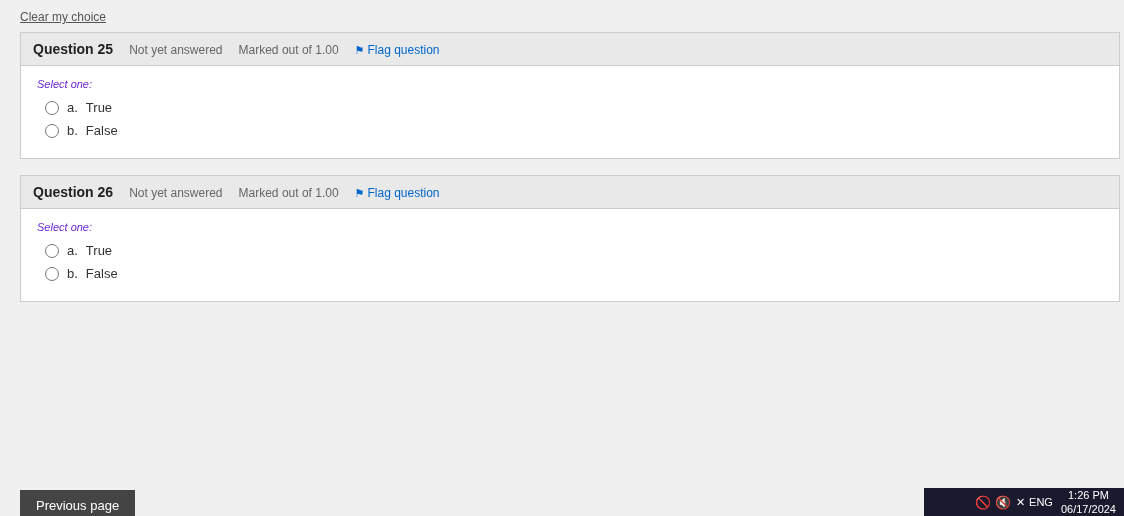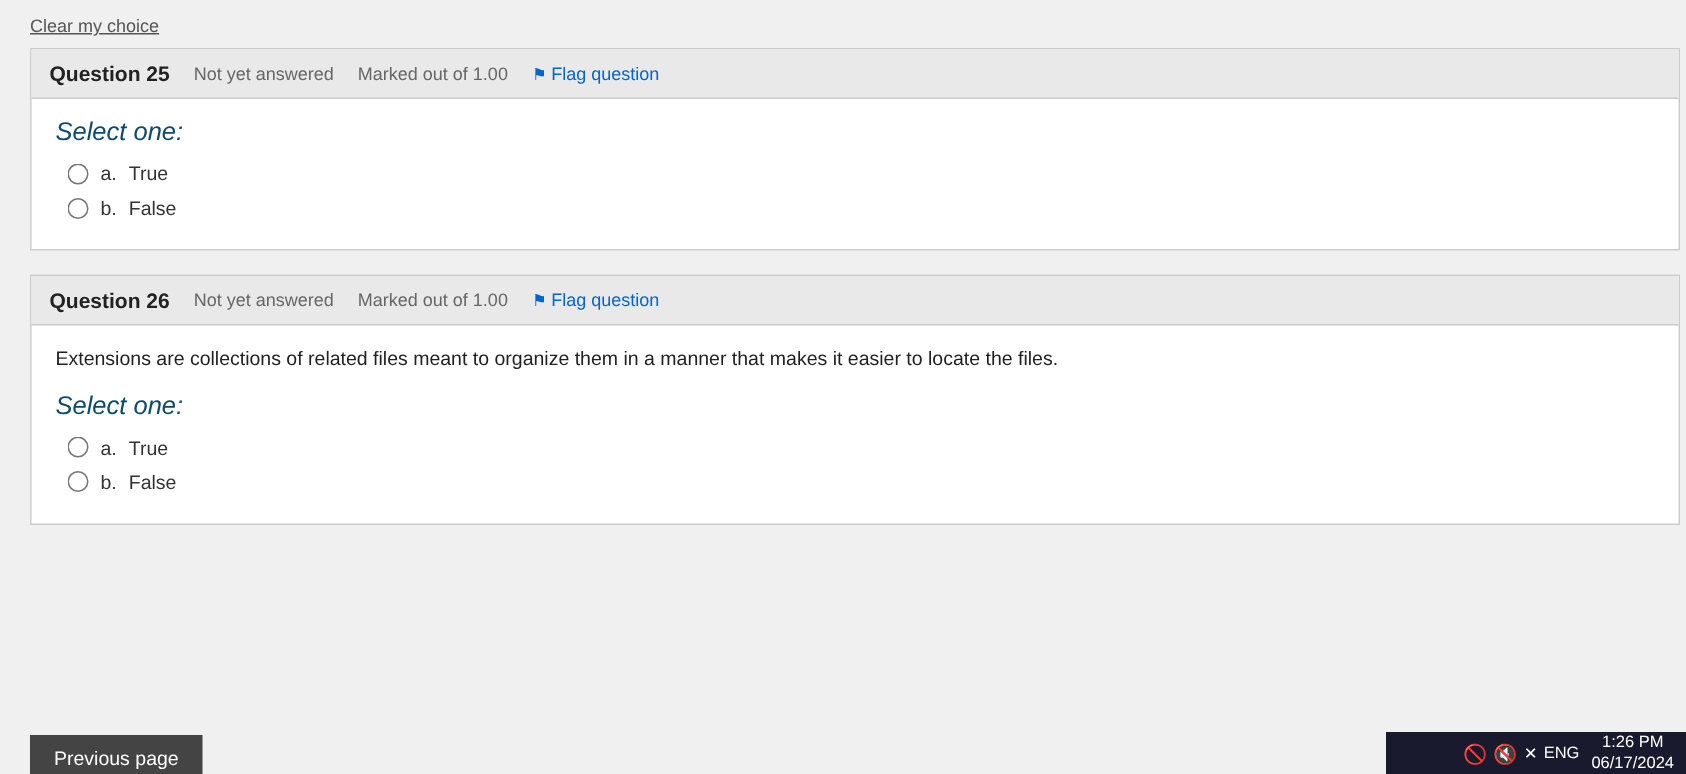--- a/index.html
+++ b/index.html
@@ -25,21 +25,21 @@
     }
     .question-block {
       background: #fff;
       border: 1px solid #ccc;
       margin-bottom: 16px;
     }
     .question-header {
       background: #e9e9e9;
       padding: 8px 12px;
       display: flex;
-      align-items: center;
+      align-items: flex-end;
       gap: 16px;
       border-bottom: 1px solid #ccc;
     }
     .question-title {
       font-weight: bold;
       font-size: 14px;
       color: #222;
     }
     .question-status {
       font-size: 12px;
@@ -63,22 +63,22 @@
     .question-body {
       padding: 12px 16px;
     }
     .question-text {
       font-size: 13px;
       color: #222;
       margin-bottom: 12px;
       line-height: 1.5;
     }
     .select-one-label {
-      font-size: 17px;
-      color: #0c4a6e;
+      font-size: 11px;
+      color: #6d28d9;
       margin-bottom: 10px;
       font-style: italic;
     }
     .options-list {
       list-style: none;
       padding-left: 8px;
     }
     .option-item {
       display: flex;
       align-items: center;
@@ -179,21 +179,20 @@
     <div class="question-header">
       <span class="question-title">Question 26</span>
       <span class="question-status">Not yet answered</span>
       <span class="question-marked">Marked out of 1.00</span>
       <span class="flag-question">
         <span class="flag-icon">⚑</span>
         <span>Flag question</span>
       </span>
     </div>
     <div class="question-body">
-      <p class="question-text">Extensions are collections of related files meant to organize them in a manner that makes it easier to locate the files.</p>
       <p class="select-one-label">Select one:</p>
       <ul class="options-list">
         <li class="option-item">
           <input type="radio" name="q26" style="">
           <span>a.</span>
           <span>True</span>
         </li>
         <li class="option-item">
           <input type="radio" name="q26" style="">
           <span>b.</span>

